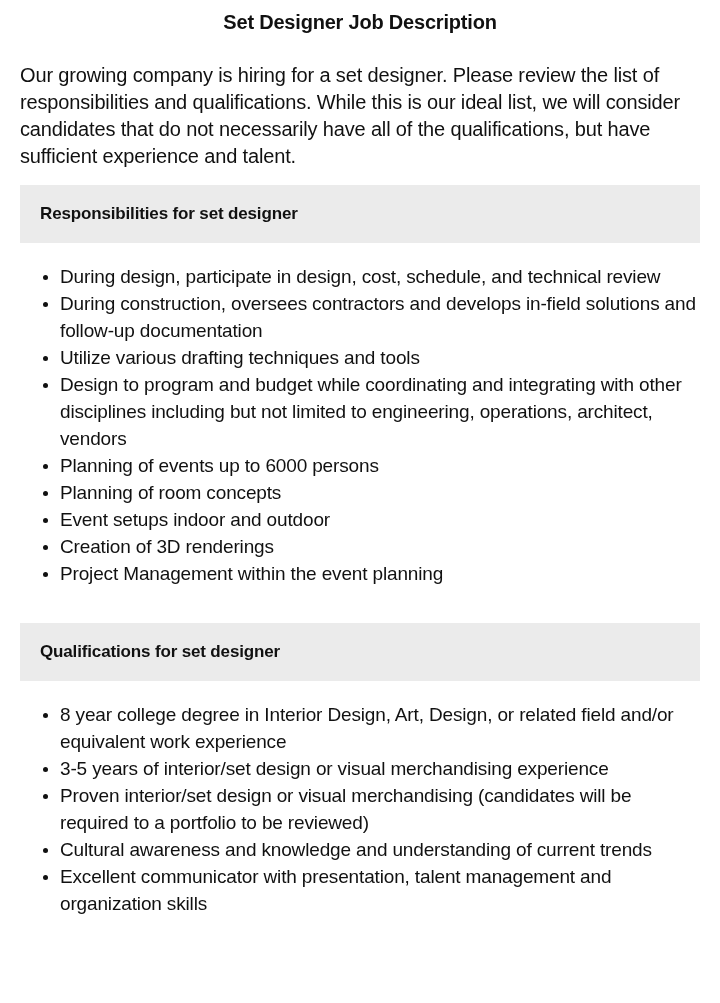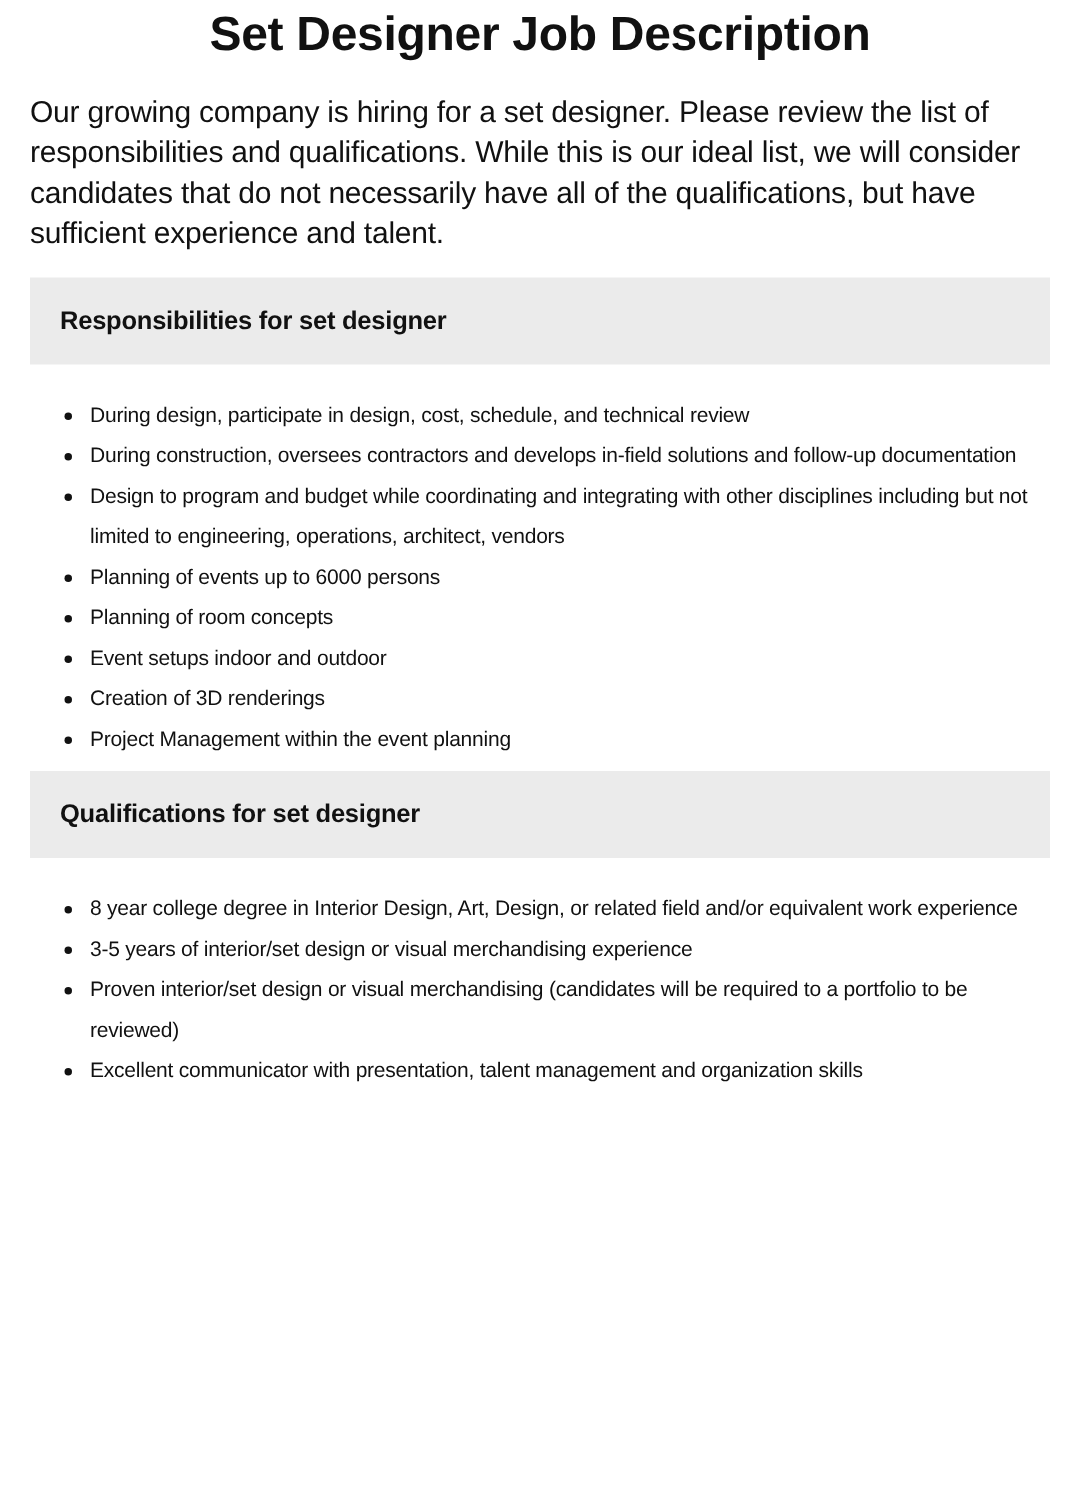--- a/index.html
+++ b/index.html
@@ -5,21 +5,21 @@
     html, body { margin: 0; padding: 0; background: #ffffff; }
     body {
       width: 720px; height: 1003px; overflow: hidden;
       font-family: "Liberation Sans", sans-serif;
       color: #111111;
     }
     .page { padding: 0 20px 0 20px; }
     h1 {
       margin: 0; padding-top: 2px;
       text-align: center;
-      font-size: 32px; font-weight: bold;
+      font-size: 20px; font-weight: bold;
       line-height: 40px;
       letter-spacing: -0.2px;
       color: #111;
     }
     .intro {
       margin: 20px 0 0 0;
       font-size: 20px; line-height: 27px;
       letter-spacing: -0.15px;
     }
     .section-header {
@@ -32,52 +32,54 @@
       font-size: 17px; font-weight: bold;
       letter-spacing: -0.15px;
     }
     ul.items {
       margin: 20px 0 0 0;
       padding: 0 0 0 40px;
       list-style: none;
     }
     ul.items li {
       position: relative;
-      font-size: 14px; line-height: 27px;
+      font-size: 19px; line-height: 27px;
       letter-spacing: -0.15px;
     }
     ul.items li::before {
       content: "";
       position: absolute;
       left: -17px; top: 12px;
       width: 5px; height: 5px;
       border-radius: 50%;
       background: #111;
     }
-    .s2 { margin-top: 8px; }
+    .s2 { margin-top: 36px; }
   </style>
 </head>
 <body>
 
 <div class="page">
   <h1>Set Designer Job Description</h1>
   <p class="intro">Our growing company is hiring for a set designer. Please review the list of responsibilities and qualifications. While this is our ideal list, we will consider candidates that do not necessarily have all of the qualifications, but have sufficient experience and talent.</p>
 
   <div class="section-header">Responsibilities for set designer</div>
   <ul class="items">
     <li>During design, participate in design, cost, schedule, and technical review</li>
     <li>During construction, oversees contractors and develops in-field solutions and follow-up documentation</li>
+    <li>Utilize various drafting techniques and tools</li>
     <li>Design to program and budget while coordinating and integrating with other disciplines including but not limited to engineering, operations, architect, vendors</li>
     <li>Planning of events up to 6000 persons</li>
     <li>Planning of room concepts</li>
     <li>Event setups indoor and outdoor</li>
     <li>Creation of 3D renderings</li>
     <li>Project Management within the event planning</li>
   </ul>
 
   <div class="section-header s2">Qualifications for set designer</div>
   <ul class="items">
     <li>8 year college degree in Interior Design, Art, Design, or related field and/or equivalent work experience</li>
     <li>3-5 years of interior/set design or visual merchandising experience</li>
     <li>Proven interior/set design or visual merchandising (candidates will be required to a portfolio to be reviewed)</li>
+    <li>Cultural awareness and knowledge and understanding of current trends</li>
     <li>Excellent communicator with presentation, talent management and organization skills</li>
   </ul>
 </div>
 
 </body></html>

